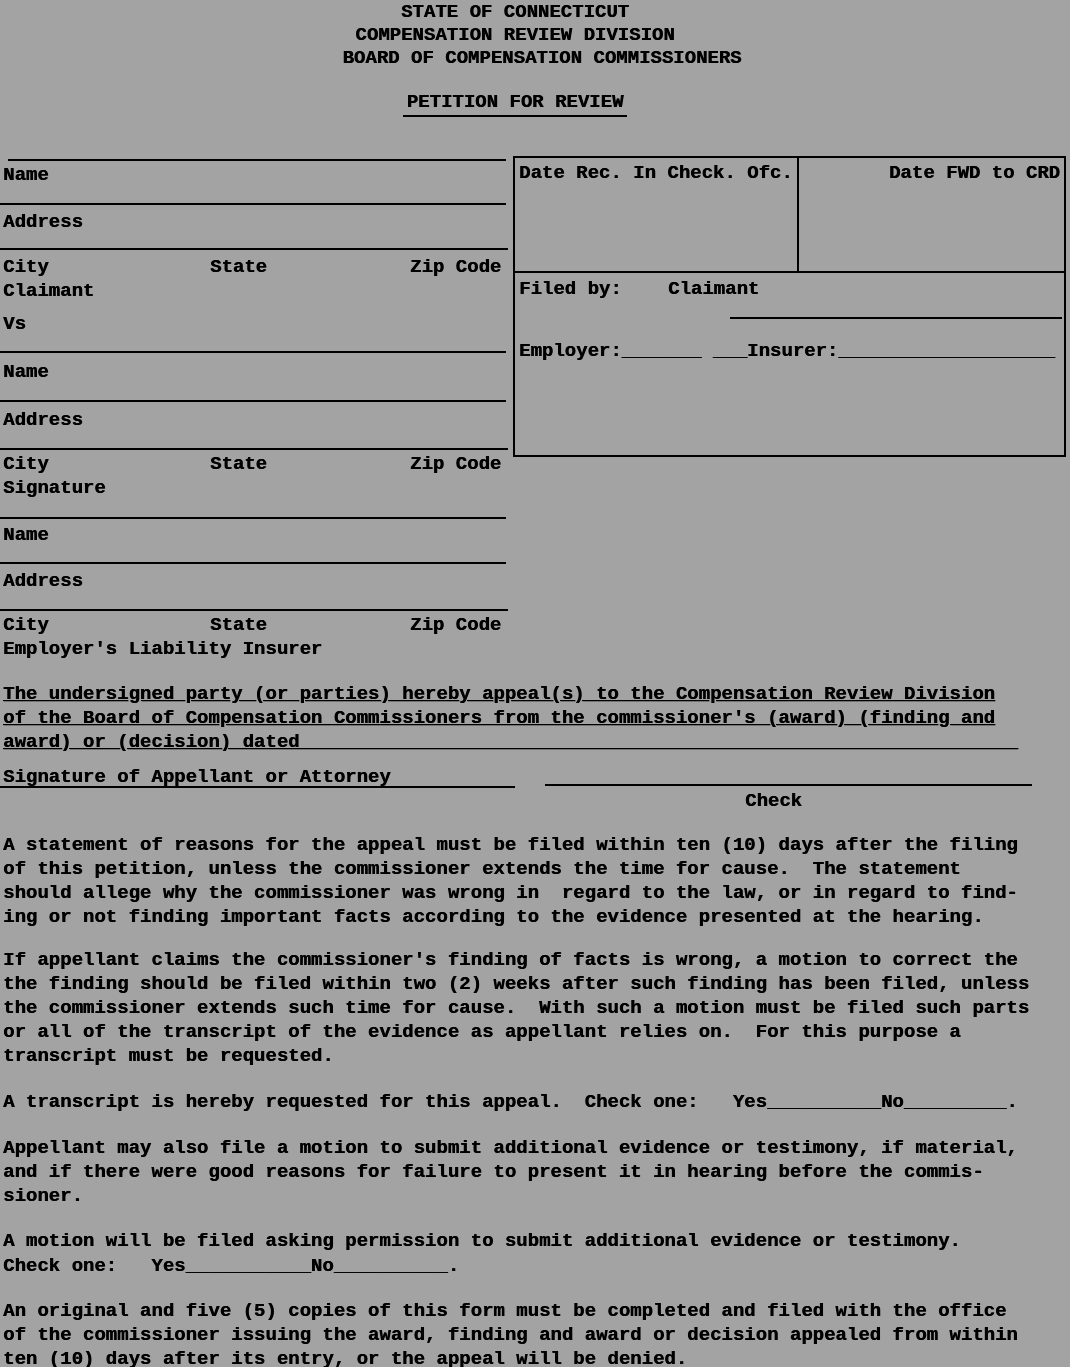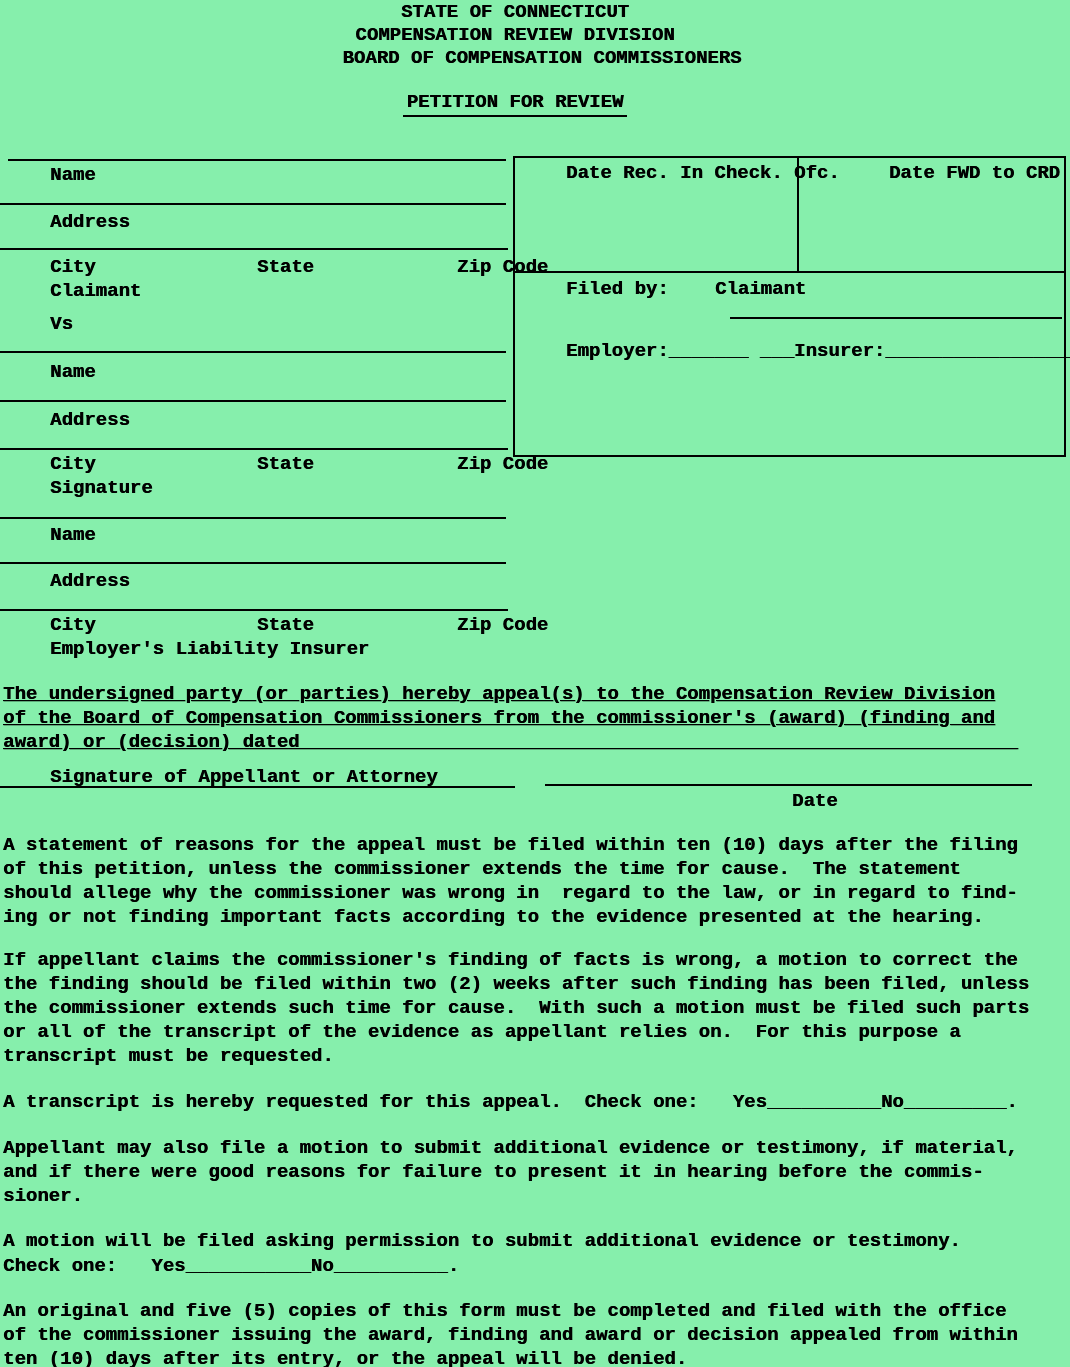--- a/index.html
+++ b/index.html
@@ -1,39 +1,39 @@
 <!DOCTYPE html>
 <html><head>
 <meta charset="utf-8">
 <style>
   html,body{margin:0;padding:0;background:#ffffff;}
   .page{
     position:relative;
     width:1070px;
     height:1367px;
-    background:#86efac;
+    background:#a3a3a3;
     color:#000;
     font-family:"Liberation Mono","DejaVu Sans Mono",monospace;
     font-weight:700;
     font-size:19px;
     overflow:hidden;
     text-shadow:0.5px 0.3px 0 #000;
   }
   .abs{position:absolute;}
   .pre{white-space:pre;line-height:24px;}
   .hline{position:absolute;height:0;border-top:2px solid #000;}
   .ctr{text-align:center;}
   .title-underline{display:inline-block;border-bottom:2px solid #000;padding:0 4px 2px 4px;}
   .office-box{
     position:absolute;
     left:513px;top:156px;width:549px;height:297px;
     border:2px solid #000;
   }
   .vdiv{position:absolute;width:0;border-left:2px solid #000;}
-  .lbl{position:absolute;white-space:pre;margin-left:47px;}
+  .lbl{position:absolute;white-space:pre;}
 </style>
 </head>
 <body>
 
 <div class="page">
 
   <div class="abs ctr" style="left:0;top:1px;width:1030px;">STATE OF CONNECTICUT</div>
   <div class="abs ctr" style="left:0;top:24px;width:1030px;">COMPENSATION REVIEW DIVISION</div>
   <div class="abs ctr" style="left:0;top:47px;width:1030px;padding-left:27px;">BOARD OF COMPENSATION COMMISSIONERS</div>
   <div class="abs ctr" style="left:0;top:91px;width:1030px;"><span class="title-underline">PETITION FOR REVIEW</span></div>
@@ -86,21 +86,21 @@
     <div class="lbl" style="left:4px;top:182px;">Employer:_______ ___Insurer:___________________</div>
   </div>
 
   <div class="abs pre" style="left:3px;top:682px;text-decoration:underline;">The undersigned party (or parties) hereby appeal(s) to the Compensation Review Division
 of the Board of Compensation Commissioners from the commissioner's (award) (finding and
 award) or (decision) dated_______________________________________________________________</div>
 
   <div class="hline" style="left:0;top:786px;width:515px;"></div>
   <div class="hline" style="left:545px;top:784px;width:487px;"></div>
   <div class="lbl" style="left:3px;top:766px;">Signature of Appellant or Attorney</div>
-  <div class="lbl" style="left:745px;top:790px;">Date</div>
+  <div class="lbl" style="left:745px;top:790px;">Check</div>
 
   <div class="abs pre" style="left:3px;top:833px;">A statement of reasons for the appeal must be filed within ten (10) days after the filing
 of this petition, unless the commissioner extends the time for cause.  The statement
 should allege why the commissioner was wrong in  regard to the law, or in regard to find-
 ing or not finding important facts according to the evidence presented at the hearing.</div>
   <div class="abs pre" style="left:3px;top:948px;">If appellant claims the commissioner's finding of facts is wrong, a motion to correct the
 the finding should be filed within two (2) weeks after such finding has been filed, unless
 the commissioner extends such time for cause.  With such a motion must be filed such parts
 or all of the transcript of the evidence as appellant relies on.  For this purpose a
 transcript must be requested.</div>

